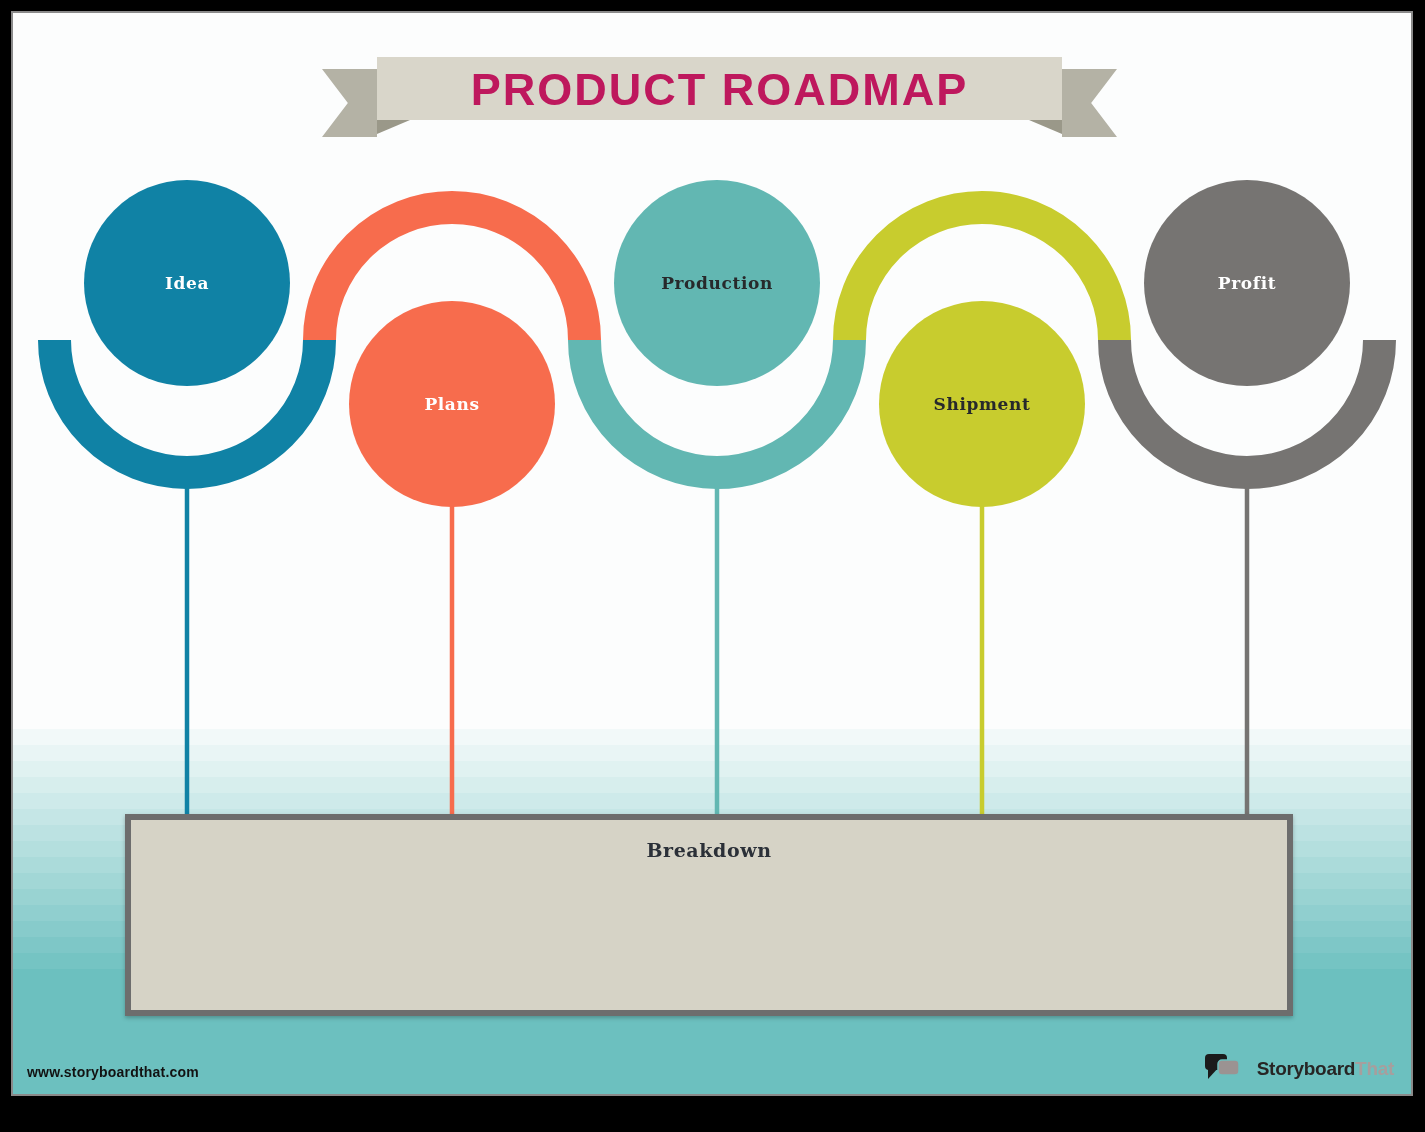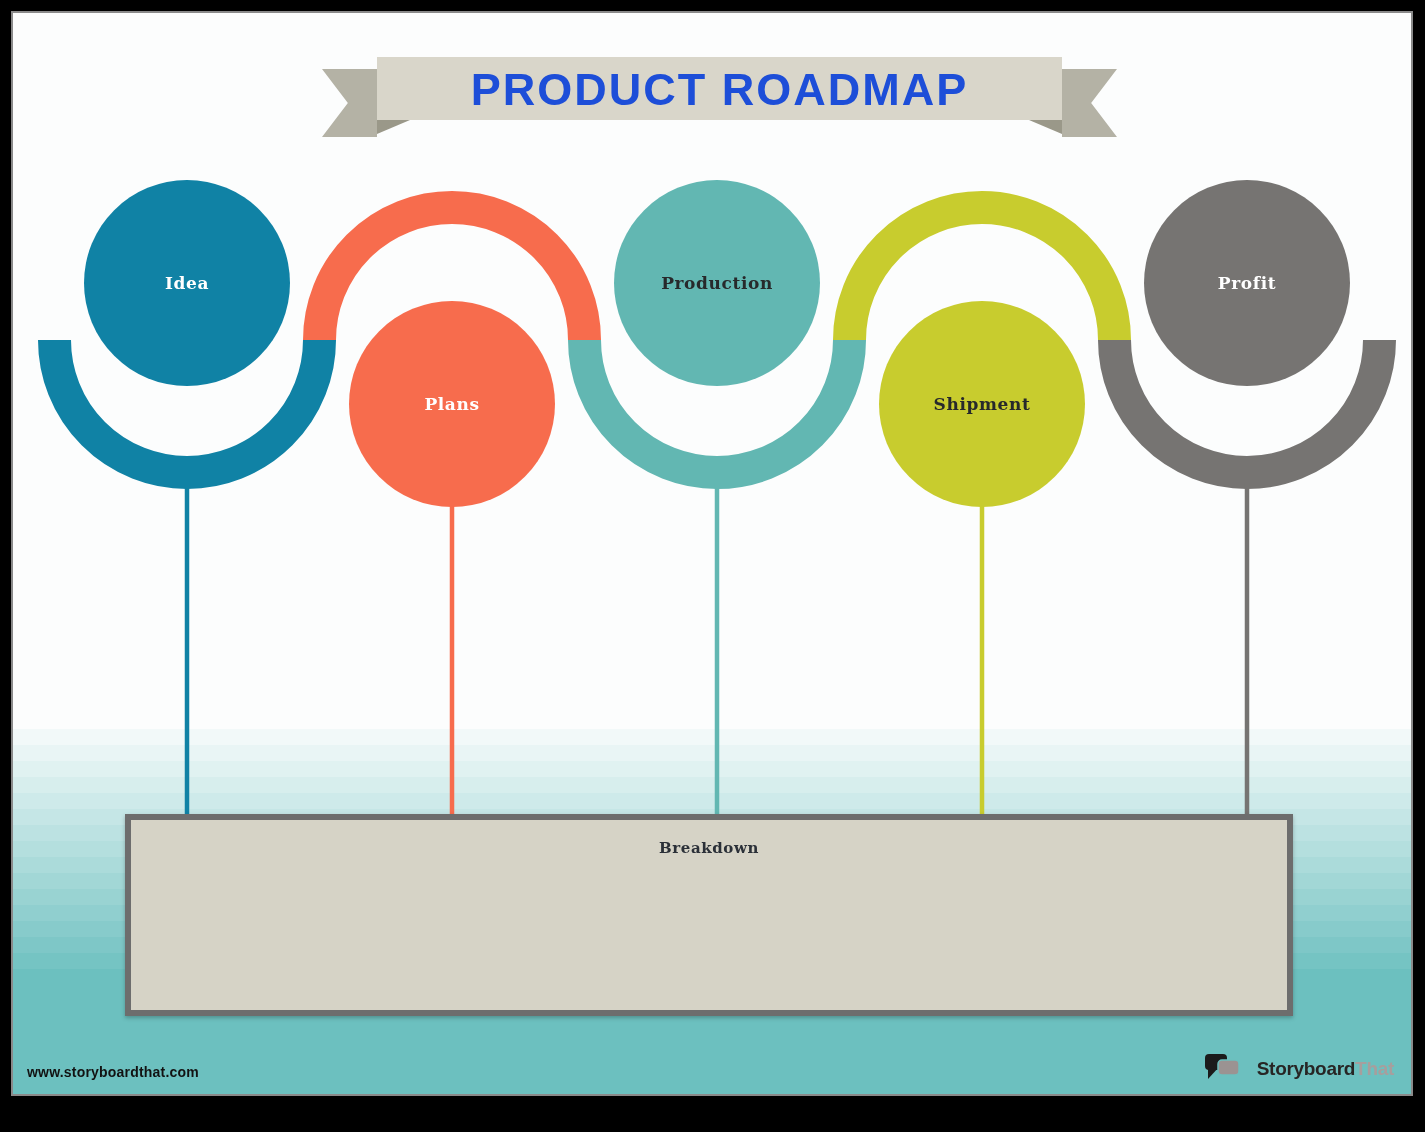--- a/index.html
+++ b/index.html
@@ -32,21 +32,21 @@
       #6cc0bf 956px);
     overflow:hidden;
   }
   
   .banner-band{
     position:absolute;left:364px;top:44px;width:685px;height:63px;
     background:#d9d6ca;
     display:flex;align-items:center;justify-content:center;
   }
   .banner-title{
-    font-size:45px;font-weight:700;letter-spacing:2px;color:#1d4ed8;
+    font-size:45px;font-weight:700;letter-spacing:2px;color:#be185d;
     font-family:"Liberation Sans",sans-serif;line-height:1;
     padding-top:2px;
   }
   .tail{position:absolute;top:56px;width:55px;height:68px;background:#b4b2a5;}
   .tail-left{left:309px;clip-path:polygon(0 0,100% 0,100% 100%,0 100%,47% 50%);}
   .tail-right{left:1049px;clip-path:polygon(0 0,100% 0,53% 50%,100% 100%,0 100%);}
   .fold{position:absolute;top:107px;width:33px;height:14px;background:#9a9889;}
   .fold-left{left:364px;clip-path:polygon(0 0,100% 0,0 100%);}
   .fold-right{left:1016px;clip-path:polygon(0 0,100% 0,100% 100%);}
   
@@ -58,21 +58,21 @@
   
   .breakdown-box{
     position:absolute;left:112px;top:801px;width:1168px;height:202px;
     box-sizing:border-box;border:6px solid #6d6d6d;background:#d6d3c6;
     box-shadow:0 2px 4px rgba(0,0,0,.25);
     text-align:center;
   }
   .breakdown-label{
     margin-top:19px;display:inline-block;
     font-family:"DejaVu Serif","Liberation Serif",serif;
-    font-weight:700;font-size:15px;letter-spacing:.6px;color:#2b3038;
+    font-weight:700;font-size:19px;letter-spacing:.6px;color:#2b3038;
   }
   
   .site-url{
     position:absolute;left:14px;top:1051px;
     font-size:14px;font-weight:700;color:#121212;letter-spacing:.2px;
   }
   .logo{
     position:absolute;right:17px;top:1041px;
     display:flex;align-items:center;gap:17px;
   }

